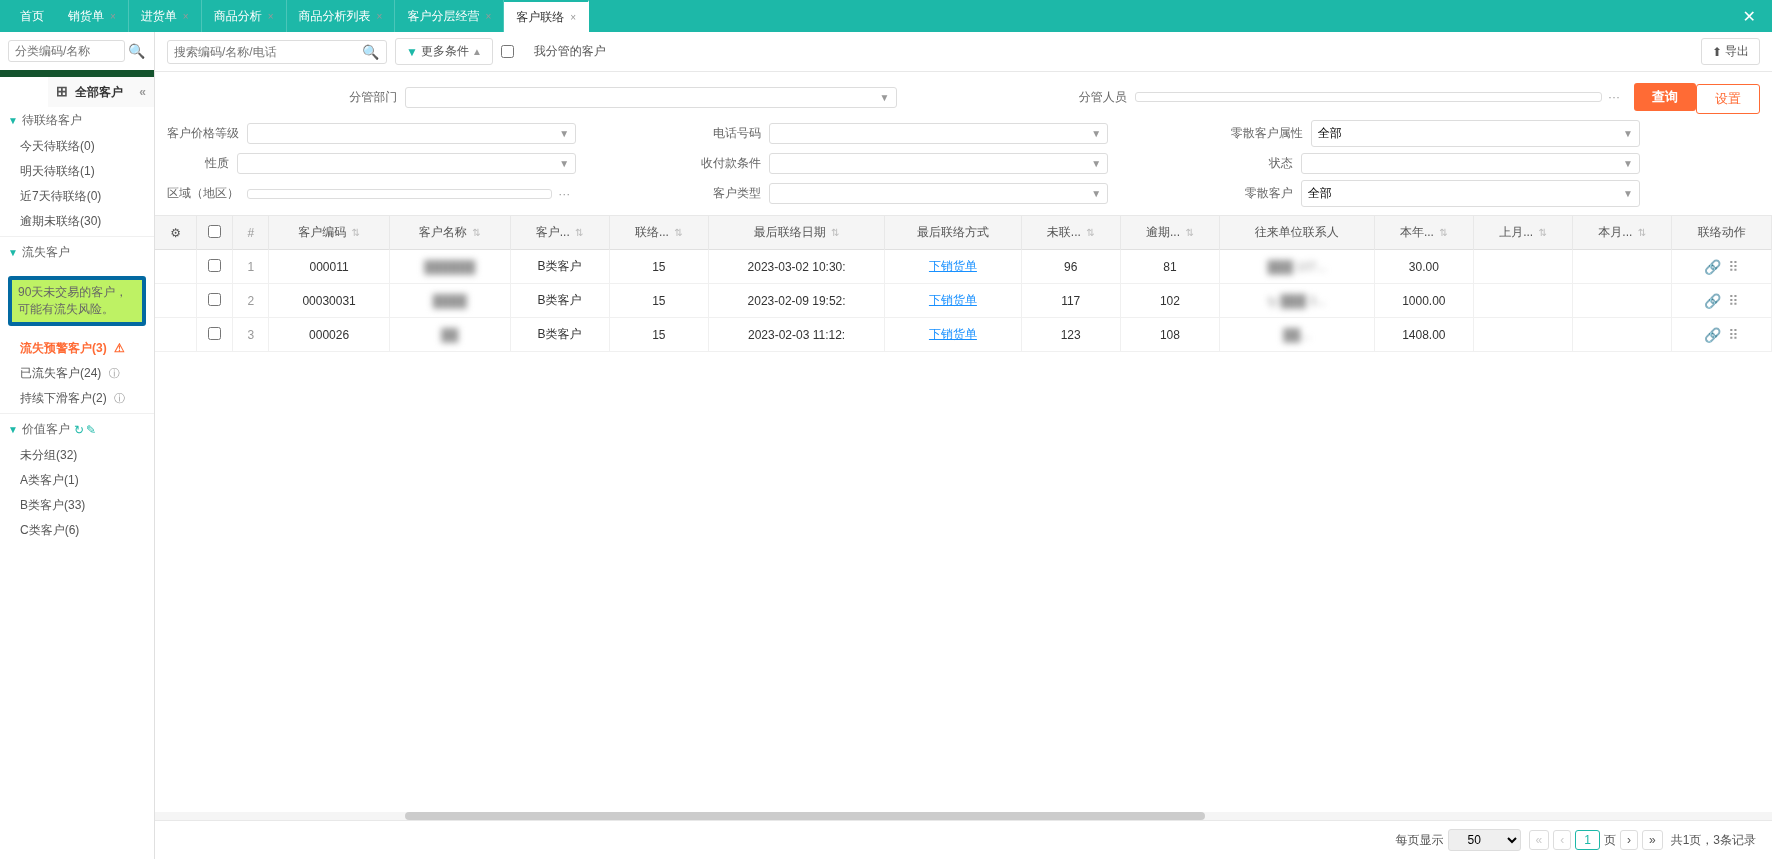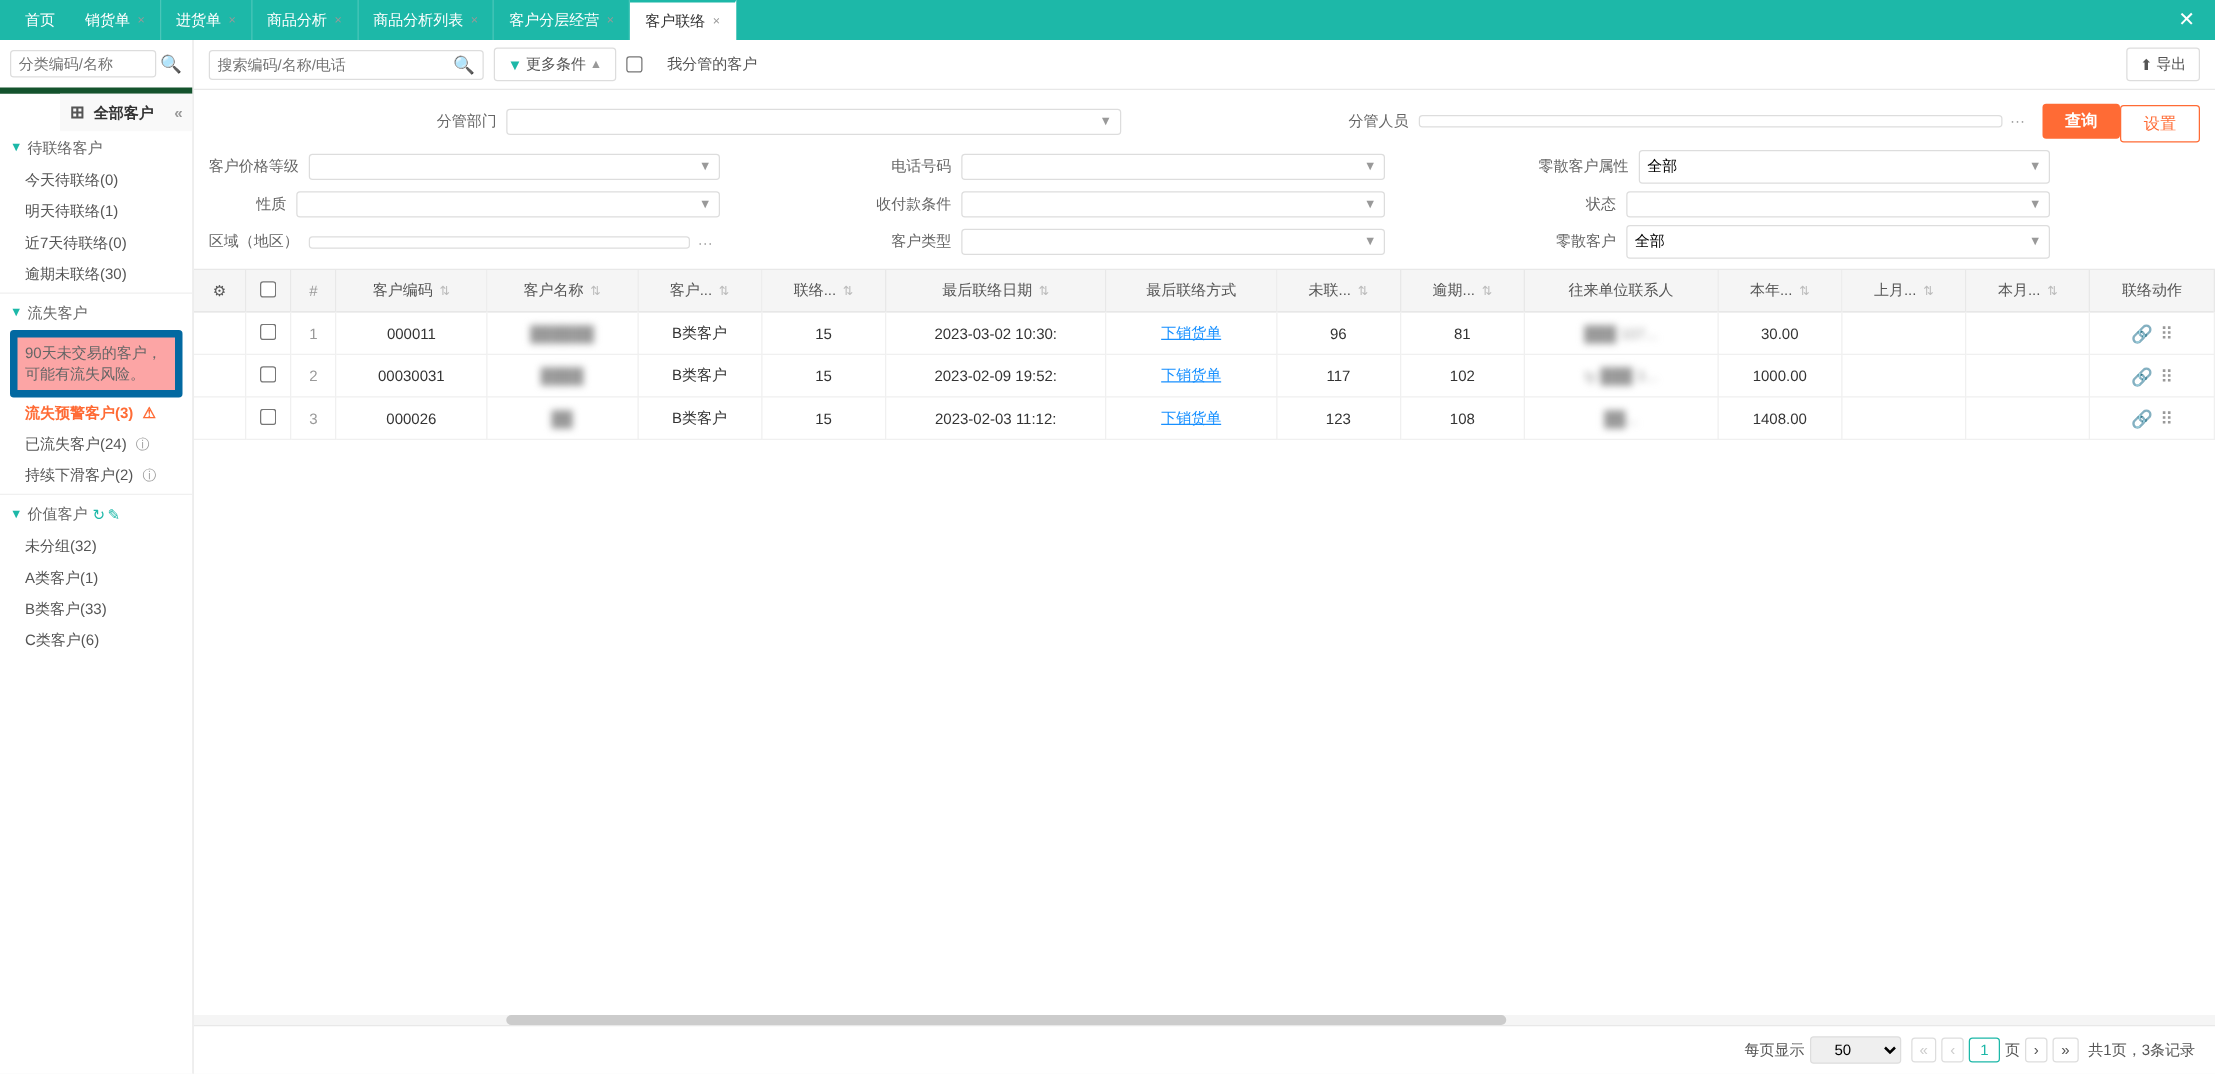--- a/index.html
+++ b/index.html
@@ -45,21 +45,21 @@
       background: #fff;
       border-right: 1px solid #e0e0e0;
       display: flex;
       flex-direction: column;
       overflow-y: auto;
       flex-shrink: 0;
     }
     .sidebar-search {
       display: flex; align-items: center;
       padding: 8px;
-      border-bottom: 5px solid #14532d;
+      border-bottom: 7px solid #14532d;
     }
     .sidebar-search input {
       border: 1px solid #ddd;
       border-radius: 3px;
       padding: 3px 6px;
       font-size: 12px;
       width: 100%;
       outline: none;
     }
     .sidebar-search .search-icon { margin-left: 4px; color: #999; font-size: 14px; }
@@ -81,23 +81,23 @@
       cursor: pointer;
     }
     .sidebar-group-title .triangle { font-size: 10px; margin-right: 4px; color: #1db8a8; }
     .sidebar-item {
       padding: 4px 8px 4px 20px;
       color: #555;
       cursor: pointer;
     }
     .sidebar-item.active { color: #ff6b35; font-weight: bold; }
     .tooltip-box {
-      margin: 0 8px;
-      background: #fca5a5;
-      border: 6px solid #0369a1;
+      margin: 10px 8px;
+      background: #bef264;
+      border: 4px solid #0369a1;
       border-radius: 3px;
       padding: 4px 6px;
       color: #666;
       font-size: 11px;
     }
     .sidebar-divider { border-top: 1px solid #f0f0f0; margin: 2px 0; }
 
     
     .content-area {
       flex: 1;

